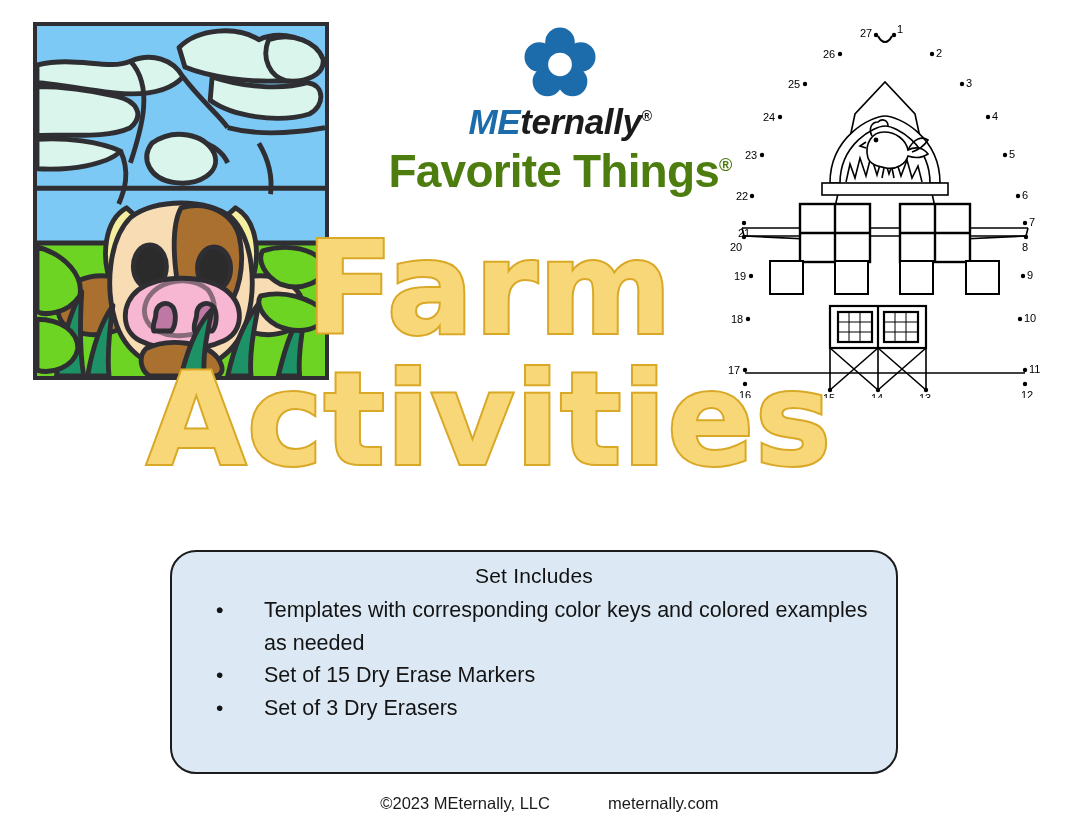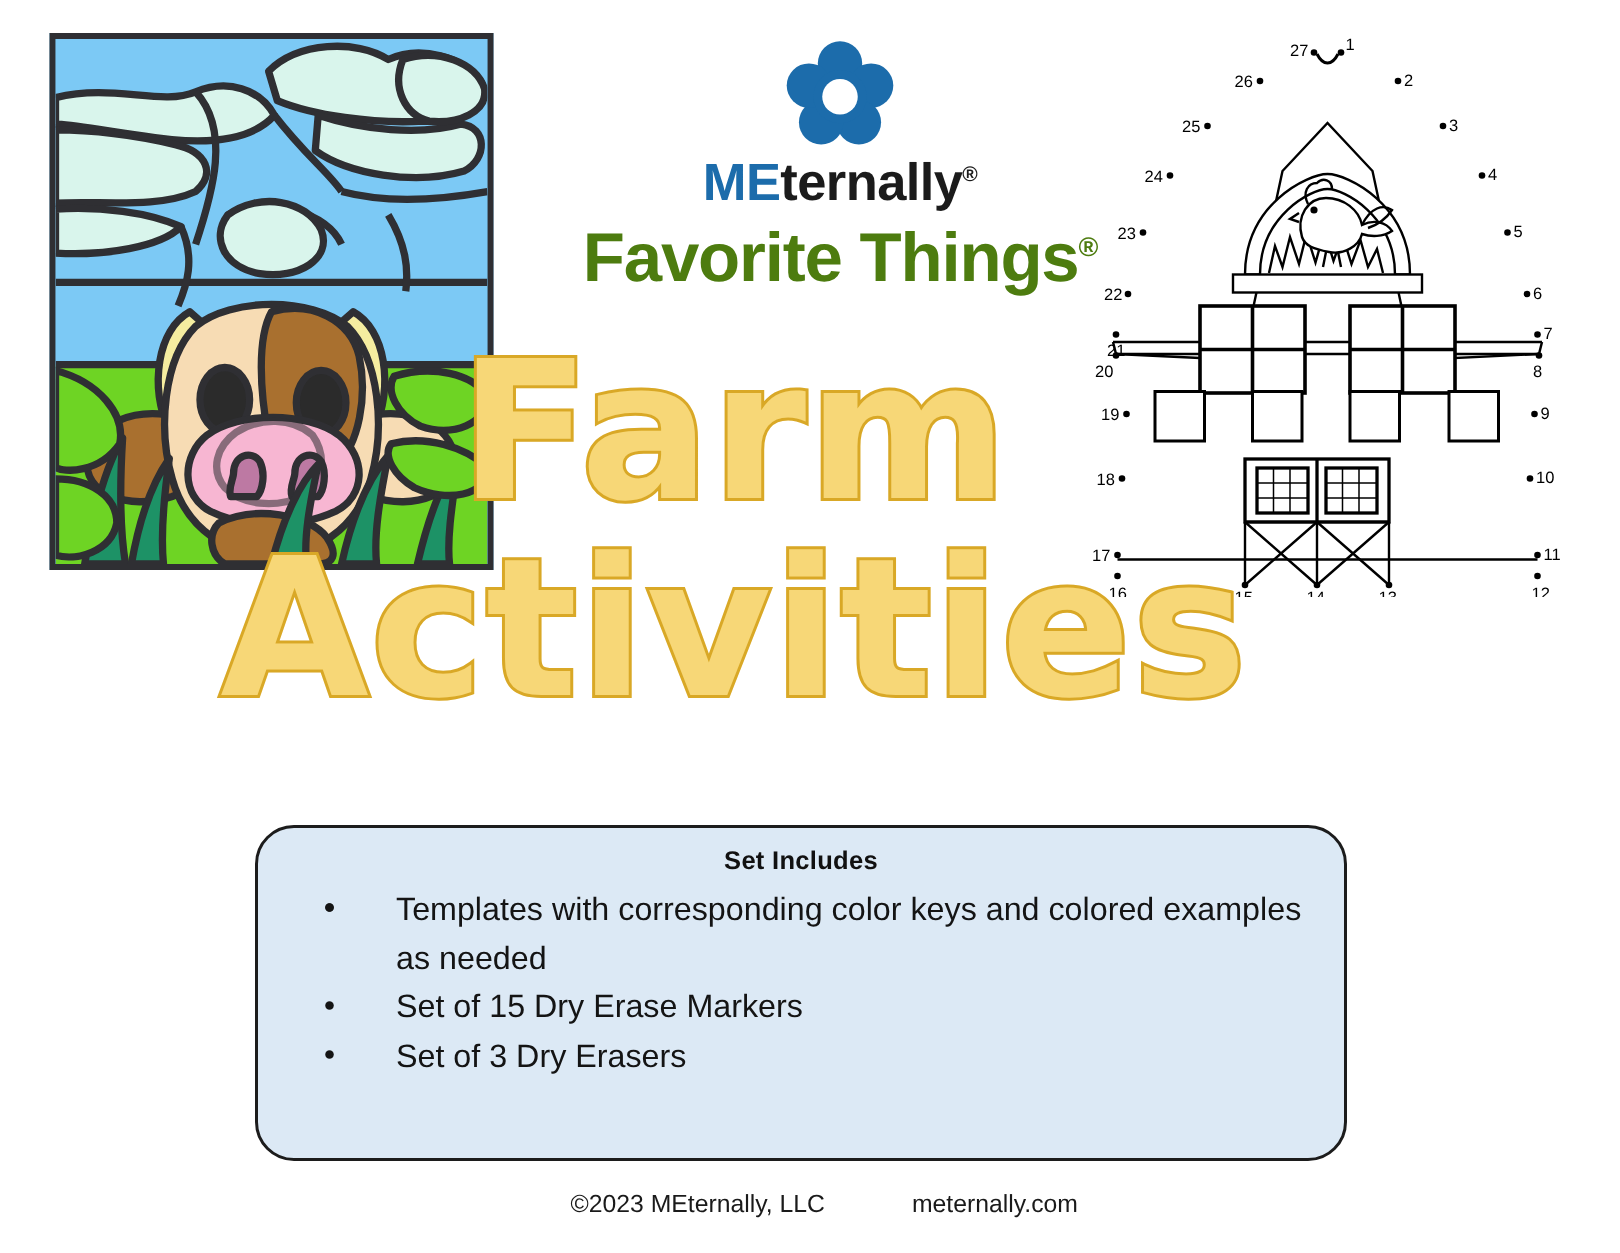--- a/index.html
+++ b/index.html
@@ -23,21 +23,21 @@
 
   
   .brand {
     position: absolute; left: 350px; top: 26px;
     width: 420px; text-align: center;
   }
   .flower-wrap { display:flex; justify-content:center; }
   .brand-word {
     margin-top: 4px;
     font-size: 35px; font-weight: bold; letter-spacing: -0.4px;
-    color: #1b1b1b; line-height: 1.05; white-space: nowrap;
+    color: #1b1b1b; line-height: 1.05; white-space: nowrap; font-style: italic;
   }
   .brand-word .me { color: #1c6cab; }
   .brand-word .reg { font-size: 14px; vertical-align: super; }
   .brand-sub {
     margin-top: 6px;
     font-size: 46px; font-weight: bold; letter-spacing: -0.8px;
     color: #4d7c0f; line-height: 1.05; white-space: nowrap;
   }
   .brand-sub .reg { font-size: 18px; vertical-align: super; }
 
@@ -68,21 +68,21 @@
   
   .includes-box {
     position: absolute; left: 170px; top: 550px;
     width: 728px; height: 224px;
     background: #dce9f5;
     border: 2px solid #1c1c1c;
     border-radius: 26px;
     padding: 12px 26px 10px 26px;
   }
   .includes-title {
-    text-align: center; font-size: 17px; font-weight: bold;
+    text-align: center; font-size: 21px; font-weight: normal;
     color: #111; margin-bottom: 6px; letter-spacing: 0.2px;
   }
   .includes-list { list-style: none; }
   .includes-list li {
     position: relative;
     font-size: 21.5px; color: #141414;
     line-height: 1.52;
     padding-left: 66px;
   }
   .includes-list li .bullet {

